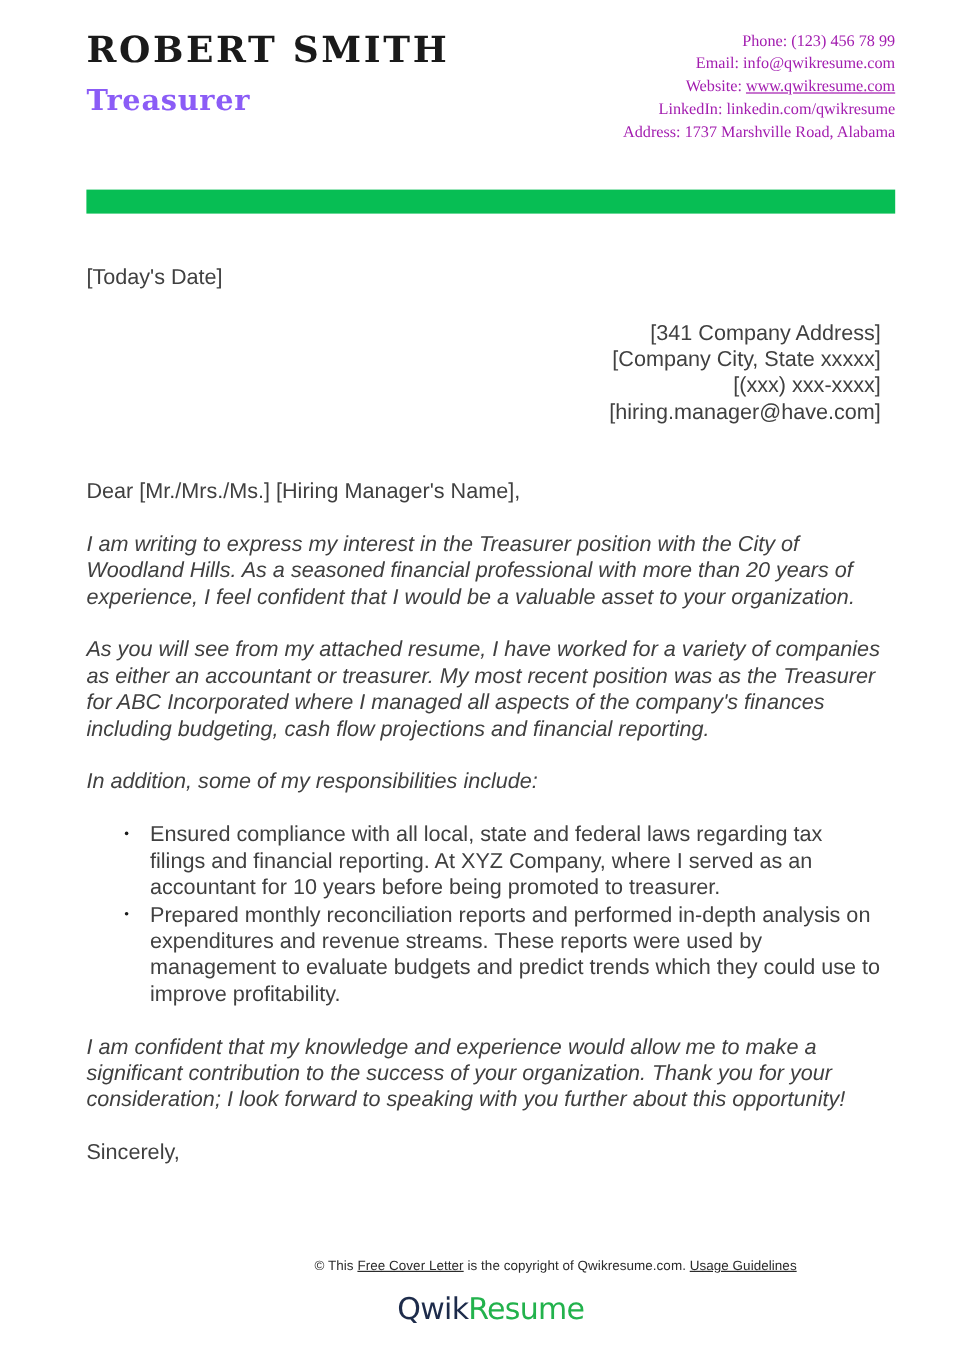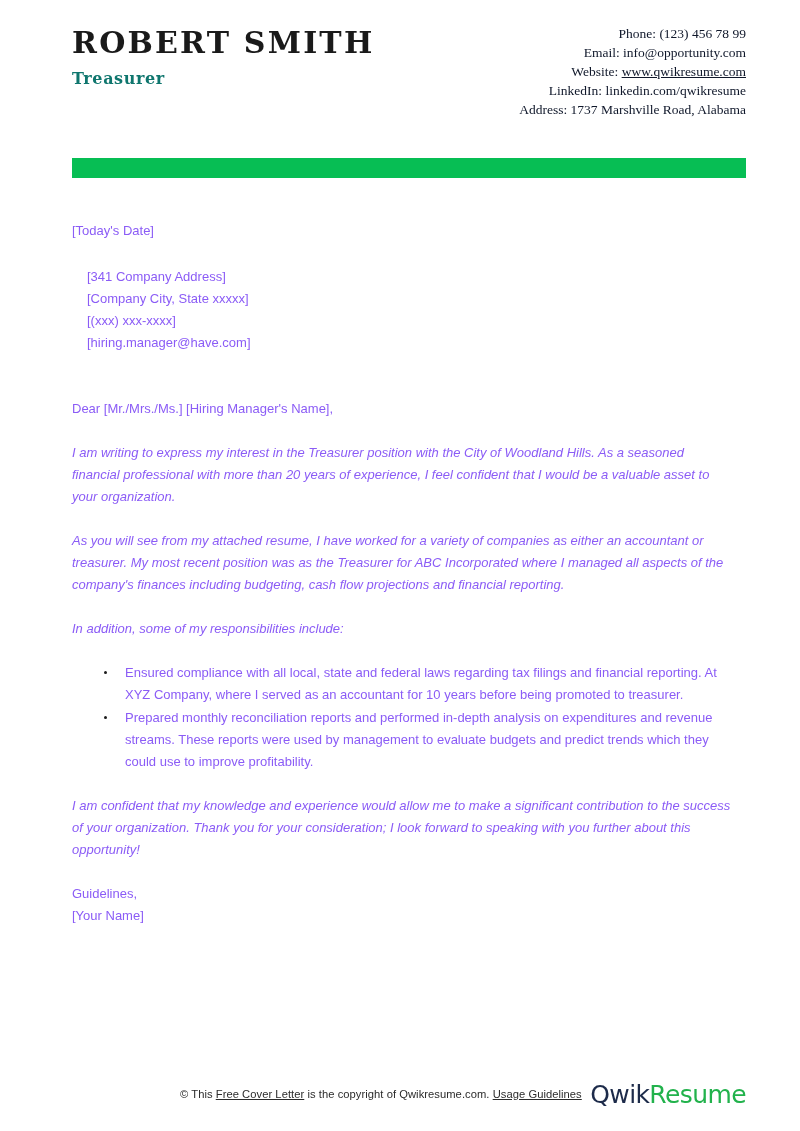--- a/index.html
+++ b/index.html
@@ -38,31 +38,31 @@
     font-weight: bold;
     font-size: 30px;
     letter-spacing: 2.2px;
     line-height: 1.15;
     color: #1a1a1a;
     white-space: nowrap;
   }
   .cand-title {
     font-family: "DejaVu Serif", "Liberation Serif", serif;
     font-weight: bold;
-    font-size: 16px;
+    font-size: 24px;
     letter-spacing: 0.6px;
-    color: #0f766e;
+    color: #8b5cf6;
     margin-top: 8px;
   }
   .header-right {
     text-align: right;
     font-family: "Liberation Serif", "DejaVu Serif", serif;
     font-size: 13.5px;
     line-height: 19px;
-    color: #0f172a;
+    color: #a21caf;
     max-width: 270px;
     padding-top: 2px;
   }
   .contact-line { white-space: normal; }
   .contact-line .u { text-decoration: underline; }
 
   
   .green-bar {
     position: absolute;
     left: 72px;
@@ -70,25 +70,25 @@
     width: 674px;
     height: 20px;
   }
 
   
   .body-wrap {
     position: absolute;
     left: 72px;
     top: 220px;
     width: 662px;
-    font-size: 13px;
+    font-size: 18px;
     line-height: 22px;
-    color: #8b5cf6;
-  }
-  .blk { margin: 0 0 22px 15px; }
+    color: #404040;
+  }
+  .blk { margin: 0 0 22px 0; text-align: right; }
   .addr-line { margin: 0; }
   .date-line { margin: 0 0 24px 0; }
   .salutation { margin: 0 0 22px 0; }
   p.para { margin: 0 0 22px 0; font-style: italic; }
 
   ul.bullets {
     margin: 0 0 22px 0;
     padding: 0 0 0 53px;
     list-style: none;
   }
@@ -108,26 +108,27 @@
     background: #1b1b1b;
   }
 
   .sign-line { margin: 0; }
 
   
   .footer {
     position: absolute;
     left: 0;
     right: 0;
-    bottom: 10px;
+    bottom: 28px;
     height: 54px;
     padding: 0 54px 0 72px;
     display: flex;
     align-items: center;
     justify-content: space-between;
+    flex-direction: column;
   }
   .footer-note {
     font-family: "Liberation Sans", sans-serif;
     font-size: 11.2px;
     color: #2b2b2b;
     letter-spacing: 0.05px;
     margin-left: 108px;
   }
   .footer-note .u { text-decoration: underline; }
   .logo {
@@ -151,21 +152,21 @@
       <div class="cand-name">ROBERT SMITH</div>
       <div class="cand-title">Treasurer</div>
     </div>
     <div class="header-right">
       <div class="contact-line">
         <span>Phone:</span>
         <span>(123) 456 78 99</span>
       </div>
       <div class="contact-line">
         <span>Email:</span>
-        <span>info@opportunity.com</span>
+        <span>info@qwikresume.com</span>
       </div>
       <div class="contact-line">
         <span>Website:</span>
         <span class="u">www.qwikresume.com</span>
       </div>
       <div class="contact-line">
         <span>LinkedIn:</span>
         <span>linkedin.com/qwikresume</span>
       </div>
       <div class="contact-line">
@@ -196,22 +197,21 @@
     <p class="para">As you will see from my attached resume, I have worked for a variety of companies as either an accountant or treasurer. My most recent position was as the Treasurer for ABC Incorporated where I managed all aspects of the company's finances including budgeting, cash flow projections and financial reporting.</p>
     <p class="para">In addition, some of my responsibilities include:</p>
 
     <ul class="bullets">
       <li>Ensured compliance with all local, state and federal laws regarding tax filings and financial reporting. At XYZ Company, where I served as an accountant for 10 years before being promoted to treasurer.</li>
       <li>Prepared monthly reconciliation reports and performed in-depth analysis on expenditures and revenue streams. These reports were used by management to evaluate budgets and predict trends which they could use to improve profitability.</li>
     </ul>
 
     <p class="para">I am confident that my knowledge and experience would allow me to make a significant contribution to the success of your organization. Thank you for your consideration; I look forward to speaking with you further about this opportunity!</p>
 
-    <div class="sign-line">Guidelines,</div>
-    <div class="sign-line">[Your Name]</div>
+    <div class="sign-line">Sincerely,</div>
   </div>
 
   <div class="footer">
     <div class="footer-note">
       <span>© This </span><span class="u">Free Cover Letter</span><span> is the copyright of Qwikresume.com. </span><span class="u">Usage Guidelines</span>
     </div>
     <div class="logo"><span class="qwik" style="color: rgb(29, 43, 74);">Qwik</span><span class="resume" style="color: rgb(34, 178, 76);">Resume</span></div>
   </div>
 
 </div>

